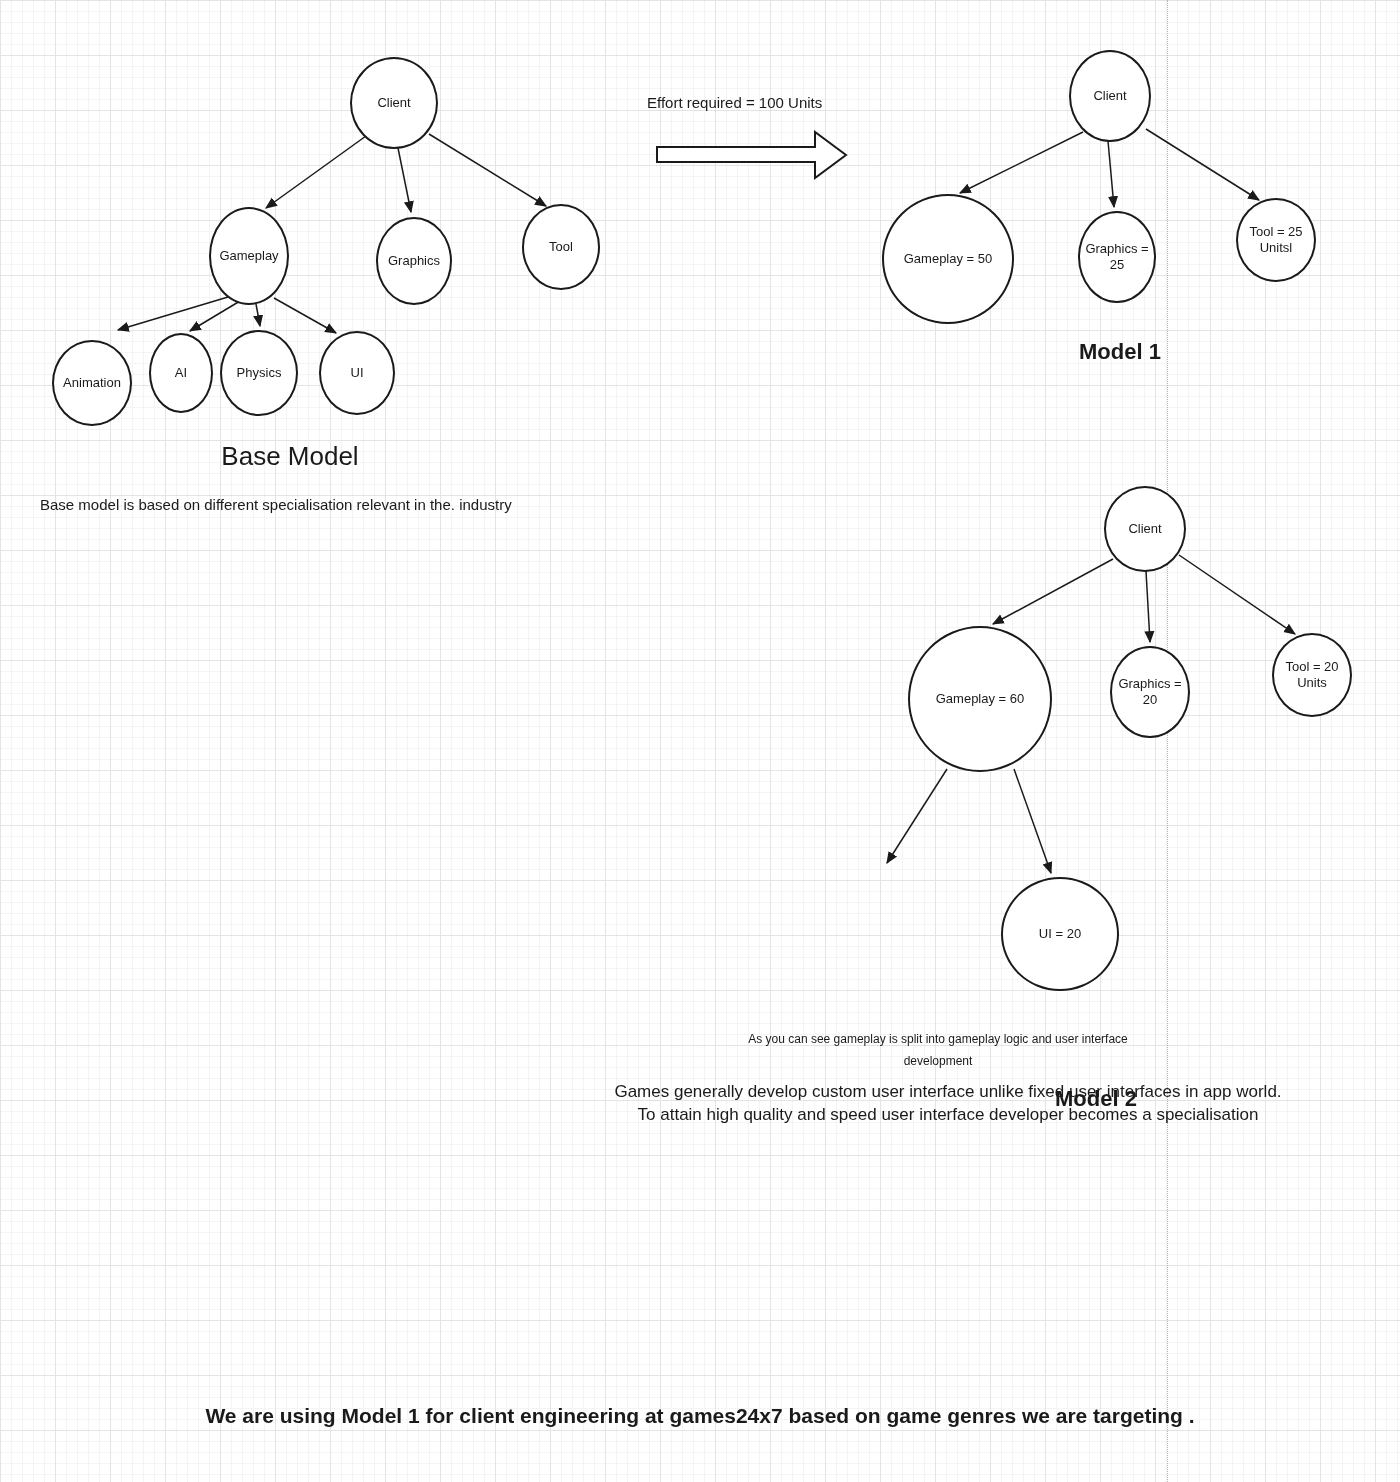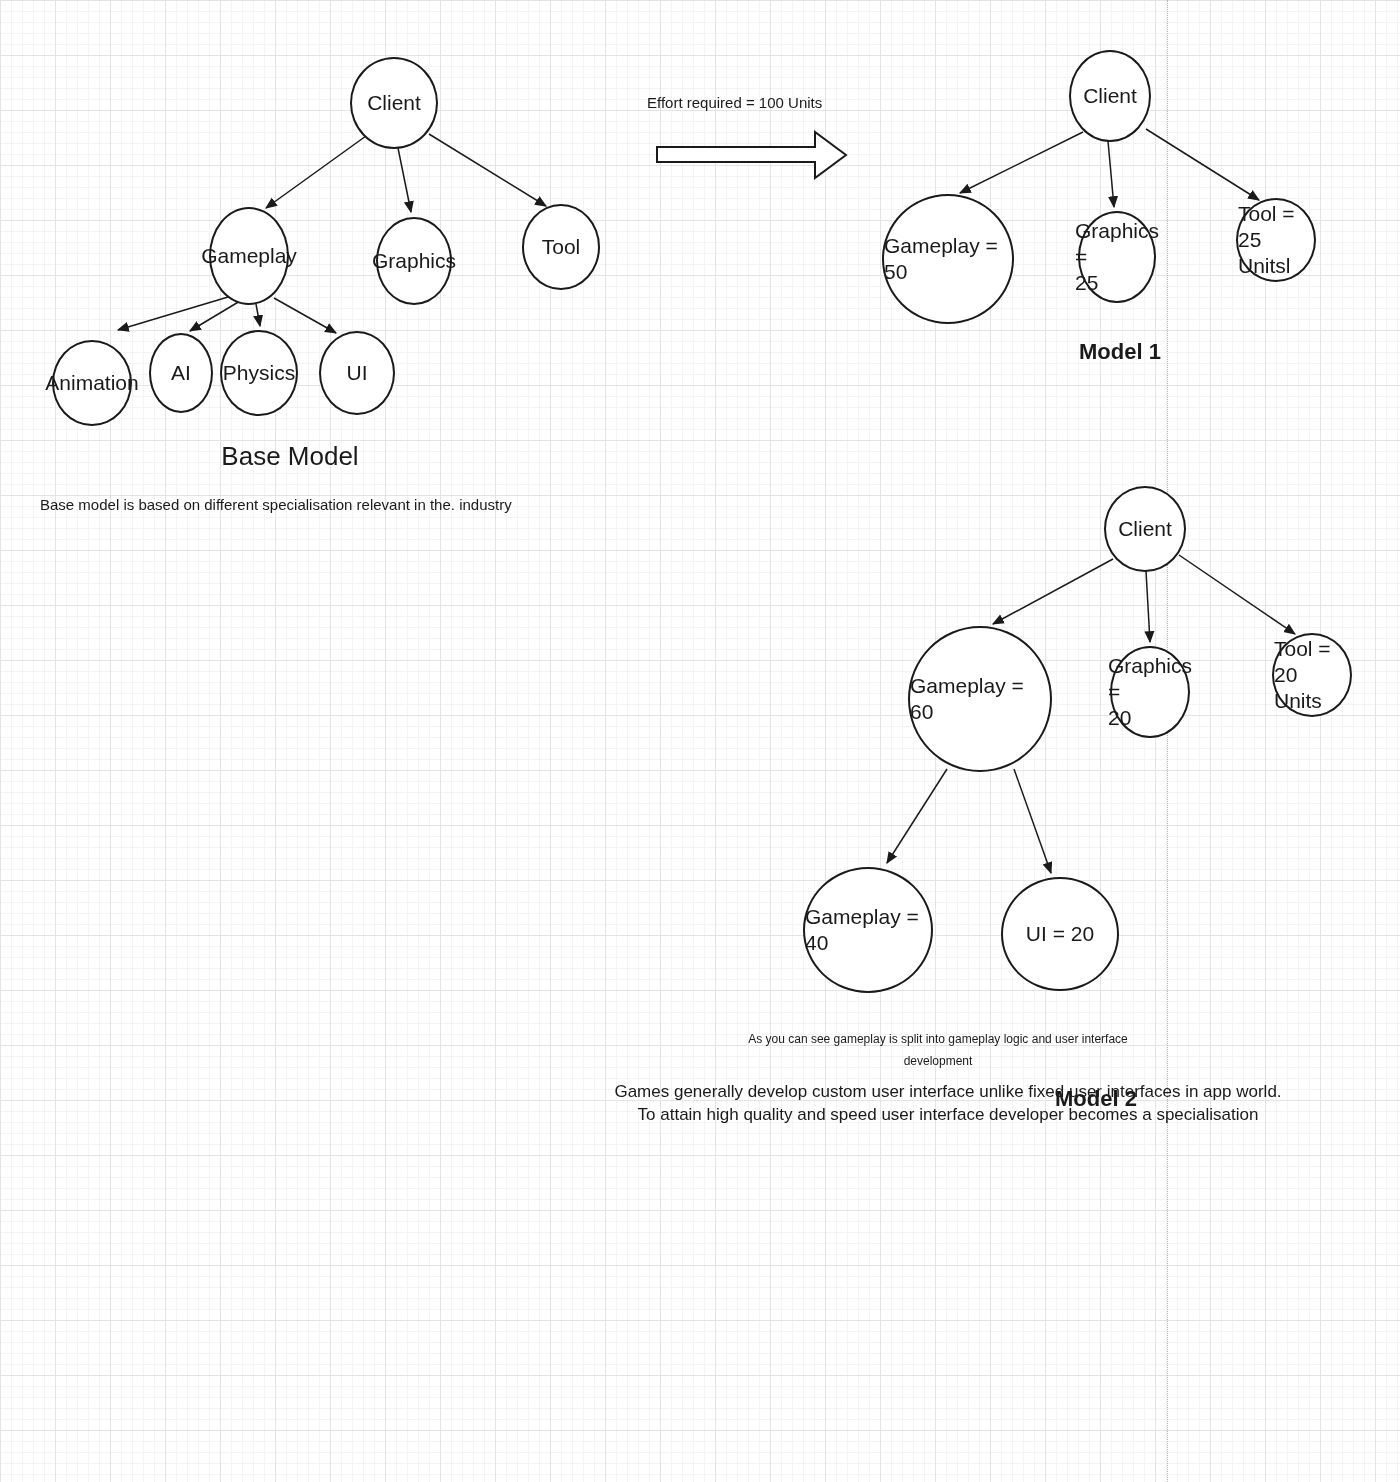--- a/index.html
+++ b/index.html
@@ -16,21 +16,21 @@
   }
   .divider {
     position:absolute; left:1167px; top:0; height:1482px; width:0;
     border-left:1px dotted #b5b5b5; z-index:0;
   }
   svg.edges { position:absolute; left:0; top:0; z-index:1; }
   .node {
     position:absolute; z-index:2; box-sizing:border-box;
     border:2px solid #1a1a1a; border-radius:50%; background:#fff;
     display:flex; align-items:center; justify-content:center;
-    text-align:left; font-size:21px; line-height:1.25; white-space:pre-line;
+    text-align:center; font-size:13px; line-height:1.25; white-space:pre-line;
   }
   .txt { position:absolute; z-index:3; white-space:pre-line; }
   .center { text-align:center; }
 
   
   .n-b-client    { left:350px; top:57px;  width:88px;  height:92px; }
   .n-b-gameplay  { left:209px; top:207px; width:80px;  height:98px; }
   .n-b-graphics  { left:376px; top:217px; width:76px;  height:88px; }
   .n-b-tool      { left:522px; top:204px; width:78px;  height:86px; }
   .n-b-animation { left:52px;  top:340px; width:80px;  height:86px; }
@@ -119,26 +119,26 @@
 25</div>
   <div class="node n-m1-tool">Tool = 25
 Unitsl</div>
 
   <div class="node n-m2-client">Client</div>
   <div class="node n-m2-gameplay">Gameplay = 60</div>
   <div class="node n-m2-graphics">Graphics =
 20</div>
   <div class="node n-m2-tool">Tool = 20
 Units</div>
-  <div class="node n-m2-gplogic">Gameplay = 40</div>
   <div class="node n-m2-ui">UI = 20</div>
 
   <div class="txt t-effort">Effort required = 100 Units</div>
   <div class="txt t-base-title center">Base Model</div>
   <div class="txt t-base-cap">Base model is based on different specialisation relevant in the. industry</div>
   <div class="txt t-m1-title center">Model 1</div>
   <div class="txt t-m2-cap1 center">As you can see gameplay is split into gameplay logic and user interface
 development</div>
   <div class="txt t-m2-cap2 center">Games generally develop custom user interface unlike fixed user interfaces in app world.
 To attain  high quality and speed user interface developer becomes a specialisation</div>
   <div class="txt t-m2-title center">Model 2</div>
+  <div class="txt t-conclusion center">We  are using Model 1 for client engineering at games24x7 based on game genres we are targeting .</div>
 
 </div>
 
 </body></html>

